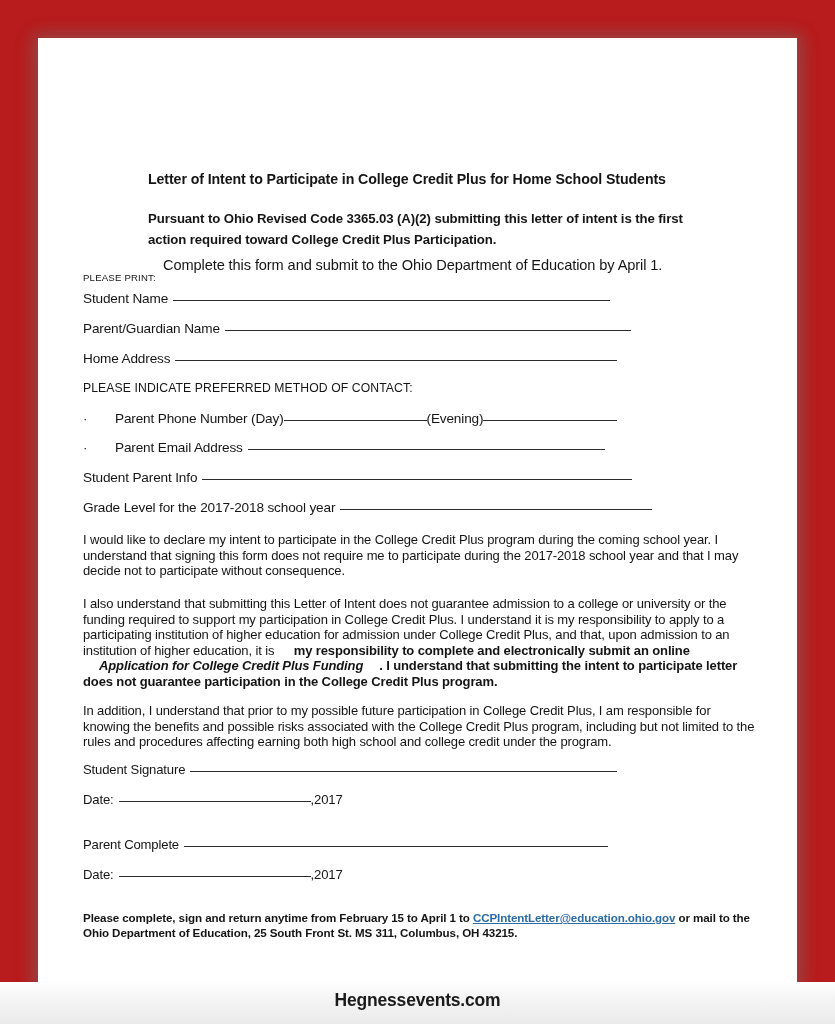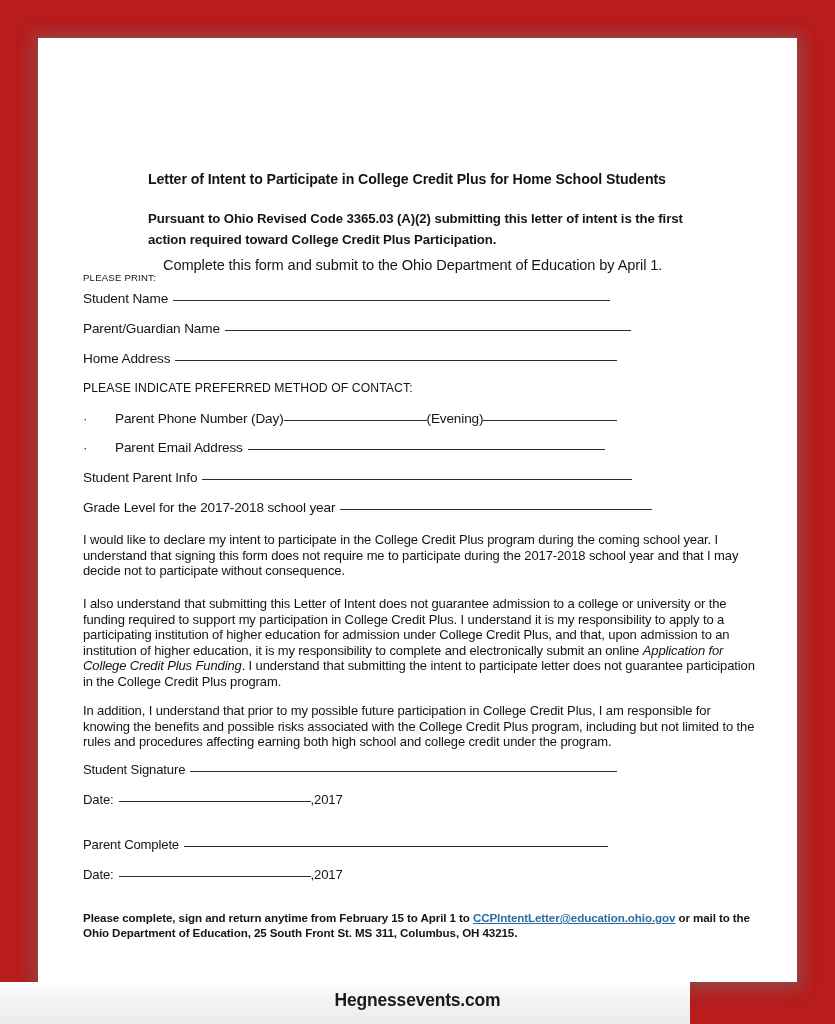--- a/index.html
+++ b/index.html
@@ -132,21 +132,21 @@
   .para {
     position: absolute;
     left: 45px;
     width: 672px;
     font-size: 13px;
     line-height: 15.6px;
     letter-spacing: -0.12px;
     text-align: left;
     color: #141414;
   }
-  .para b { font-weight: normal; }
+  .para b { font-weight: bold; margin-left: 16px; }
   .para i { font-style: italic; }
 
   
   .sig {
     position: absolute;
     left: 45px;
     font-size: 13.1px;
     letter-spacing: -0.15px;
     white-space: nowrap;
   }
@@ -167,21 +167,21 @@
     color: #2d6ba3;
     text-decoration: underline;
     font-weight: bold;
   }
 
   
   .watermark {
     position: absolute;
     left: 0;
     top: 982px;
-    width: 690px;
+    width: 835px;
     height: 42px;
     background: linear-gradient(to bottom, #ffffff 0%, #f4f4f4 40%, #ebebeb 100%);
   }
   .watermark span {
     position: absolute;
     left: 0;
     top: 8px;
     width: 835px;
     text-align: center;
     font-size: 17.5px;

